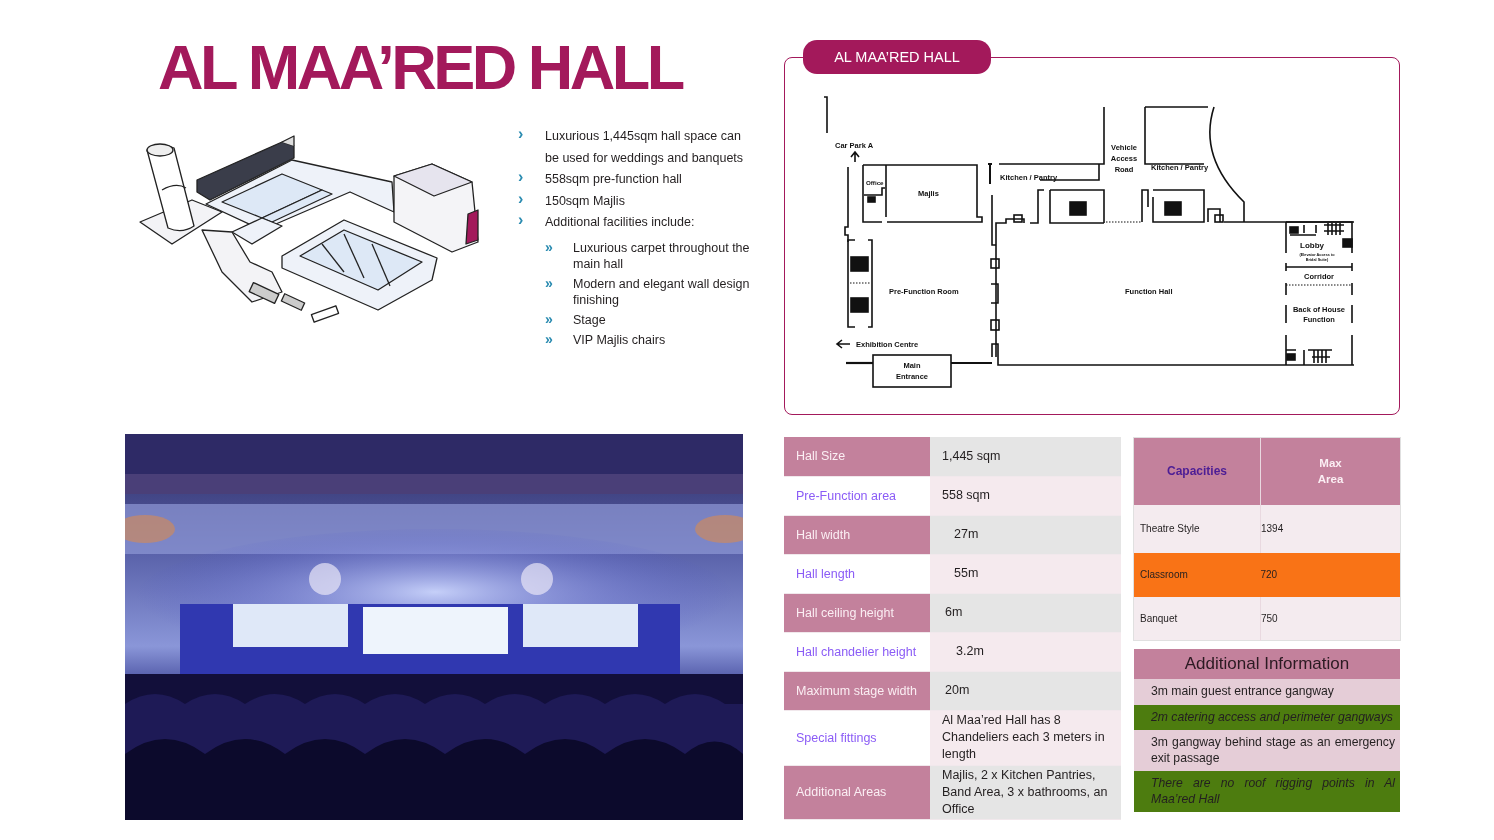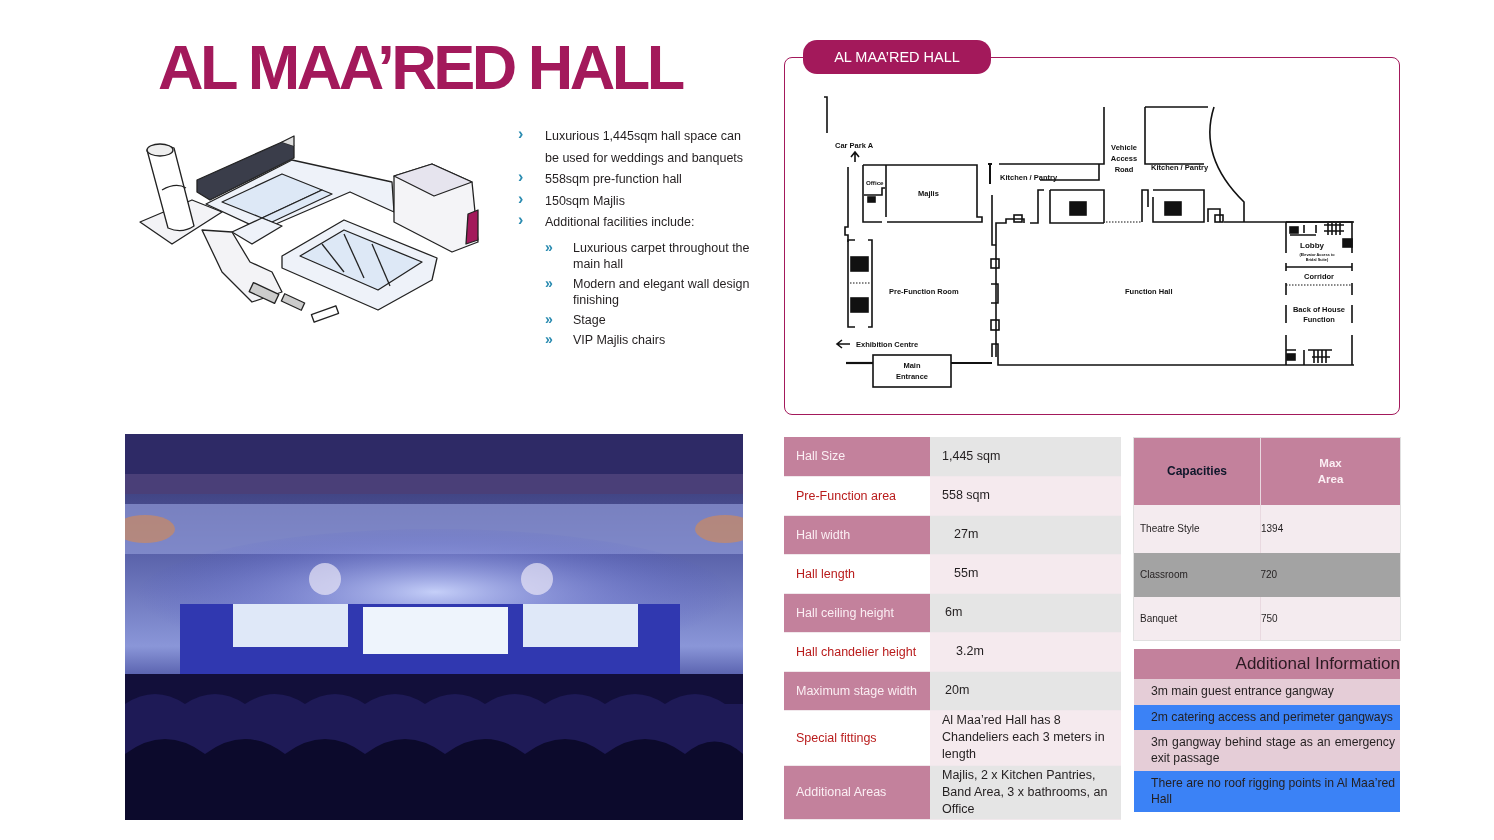--- a/index.html
+++ b/index.html
@@ -38,42 +38,42 @@
 
   
   .photo { position: absolute; left: 125px; top: 434px; width: 618px; height: 386px; overflow: hidden; background: #0d0b2a; }
 
   
   .specs { position: absolute; left: 784px; top: 437px; width: 337px; border-collapse: collapse; }
   .specs td { font-size: 12.5px; padding: 0 12px; vertical-align: middle; border-bottom: 1.5px solid #f1e8ec; }
   .specs td.k { width: 146px; }
   .specs tr.dark td.k { background: #c3819c; color: #fbeef3; }
   .specs tr.dark td.v { background: #e5e5e5; }
-  .specs tr.light td.k { background: #ffffff; color: #b91c1c; }
+  .specs tr.light td.k { background: #ffffff; color: #8b5cf6; }
   .specs tr.light td.v { background: #f5eaee; }
   .specs td.v { line-height: 17px; }
 
   
   .caps { position: absolute; left: 1133px; top: 437px; width: 268px; border-collapse: collapse; border: 1px solid #e0e0e0; }
   .caps th { background: #c3819c; height: 67px; font-size: 12px; font-weight: bold; }
-  .caps th.c1 { color: #0f172a; width: 127px; border-right: 1.5px solid #e9d9e0; }
+  .caps th.c1 { color: #4c1d95; width: 127px; border-right: 1.5px solid #e9d9e0; }
   .caps th.c2 { color: #fbeef3; font-size: 11.5px; line-height: 16px; }
   .caps td { font-size: 10px; height: 44px; }
   .caps td.c1 { padding-left: 6px; border-right: 1.5px solid #e9d9e0; }
   .caps td.c2 { text-align: left; }
   .caps tr.r0 td { background: #f4ebef; height: 48px; }
-  .caps tr.r1 td { background: #a3a3a3; }
+  .caps tr.r1 td { background: #f97316; }
   .caps tr.r2 td { background: #f4ebef; }
 
   
   .addinfo { position: absolute; left: 1134px; top: 649px; width: 266px; }
-  .addinfo .hdr { background: #c3819c; color: #2b1a22; text-align: right; font-size: 17px; height: 30px; line-height: 30px; }
+  .addinfo .hdr { background: #c3819c; color: #2b1a22; text-align: center; font-size: 17px; height: 30px; line-height: 30px; }
   .addinfo .row { font-size: 12.2px; padding: 5px 5px 5px 17px; line-height: 15.5px; text-align: justify; }
   .addinfo .row.a { background: #e5cdd7; }
-  .addinfo .row.b { background: #3b82f6; }
+  .addinfo .row.b { background: #4d7c0f; font-style: italic; }
 </style>
 </head>
 <body>
 
 <div class="main-title">AL MAA’RED HALL</div>
 
 <svg class="building" viewBox="0 0 372 212">
   <g stroke="#222" stroke-width="1.3" fill="#fff" stroke-linejoin="round">
 
     <path d="M8 100 L60 78 L90 90 L40 122 Z" fill="#f3f3f6"></path>

